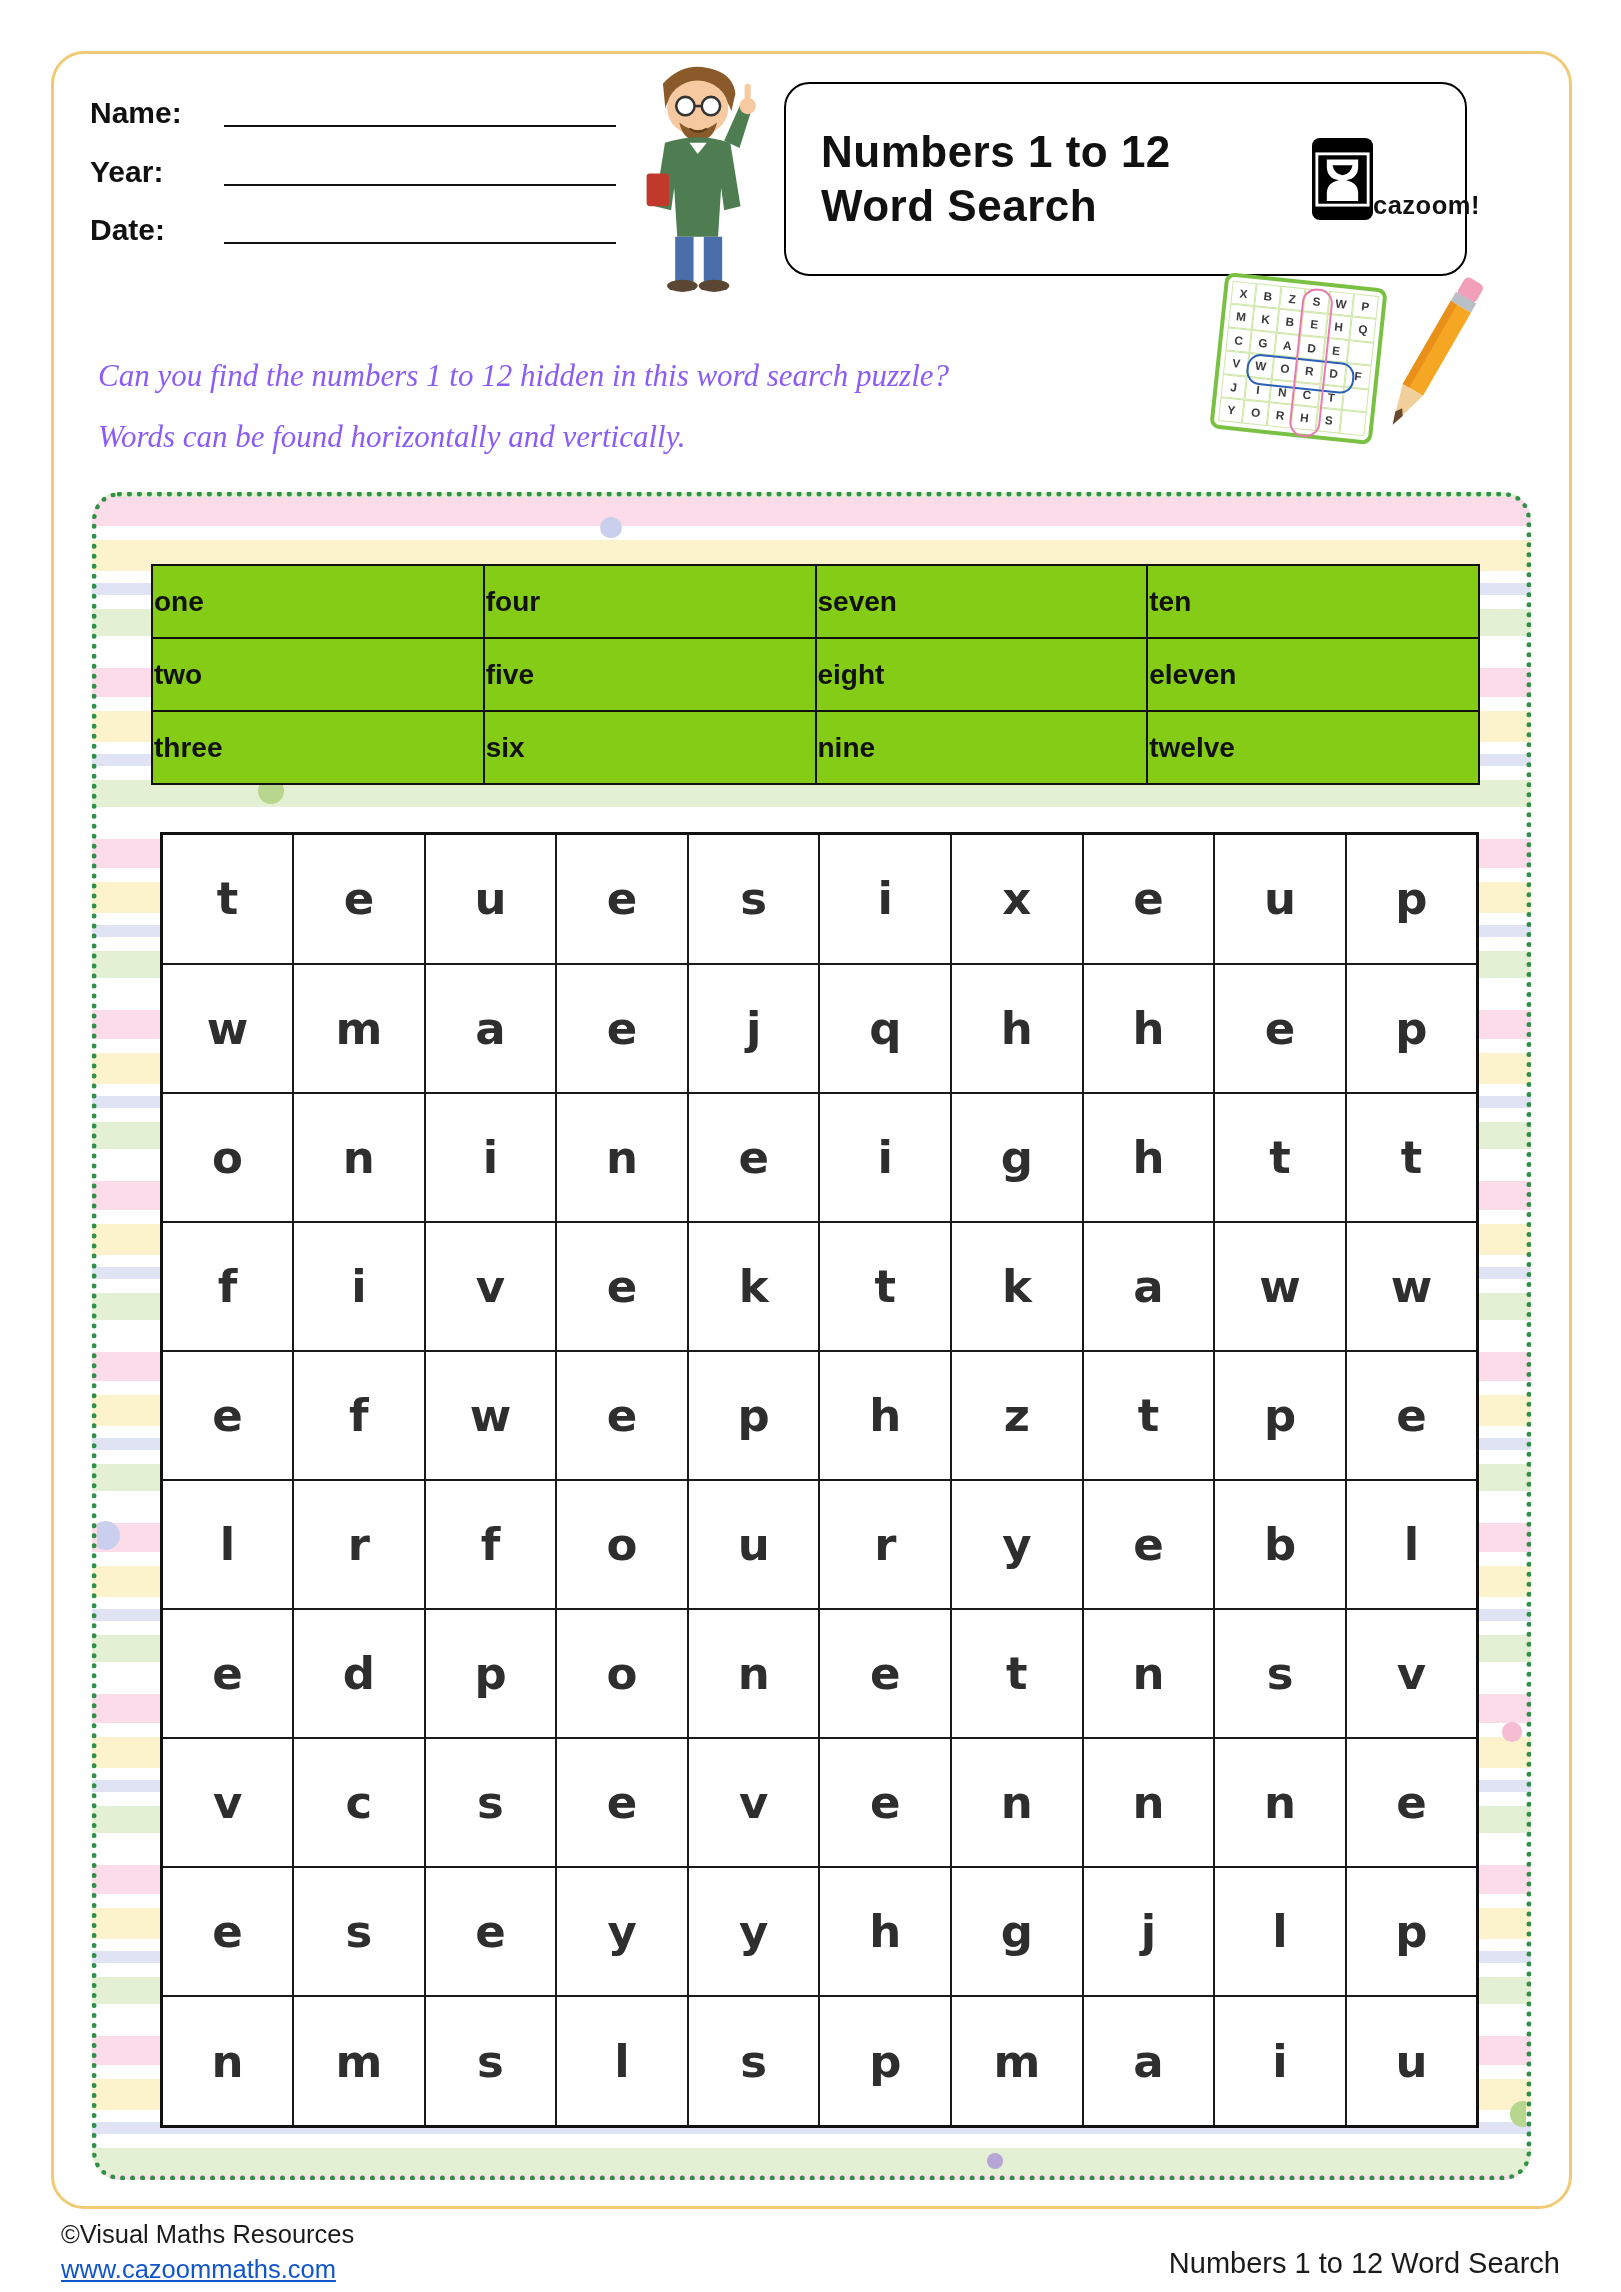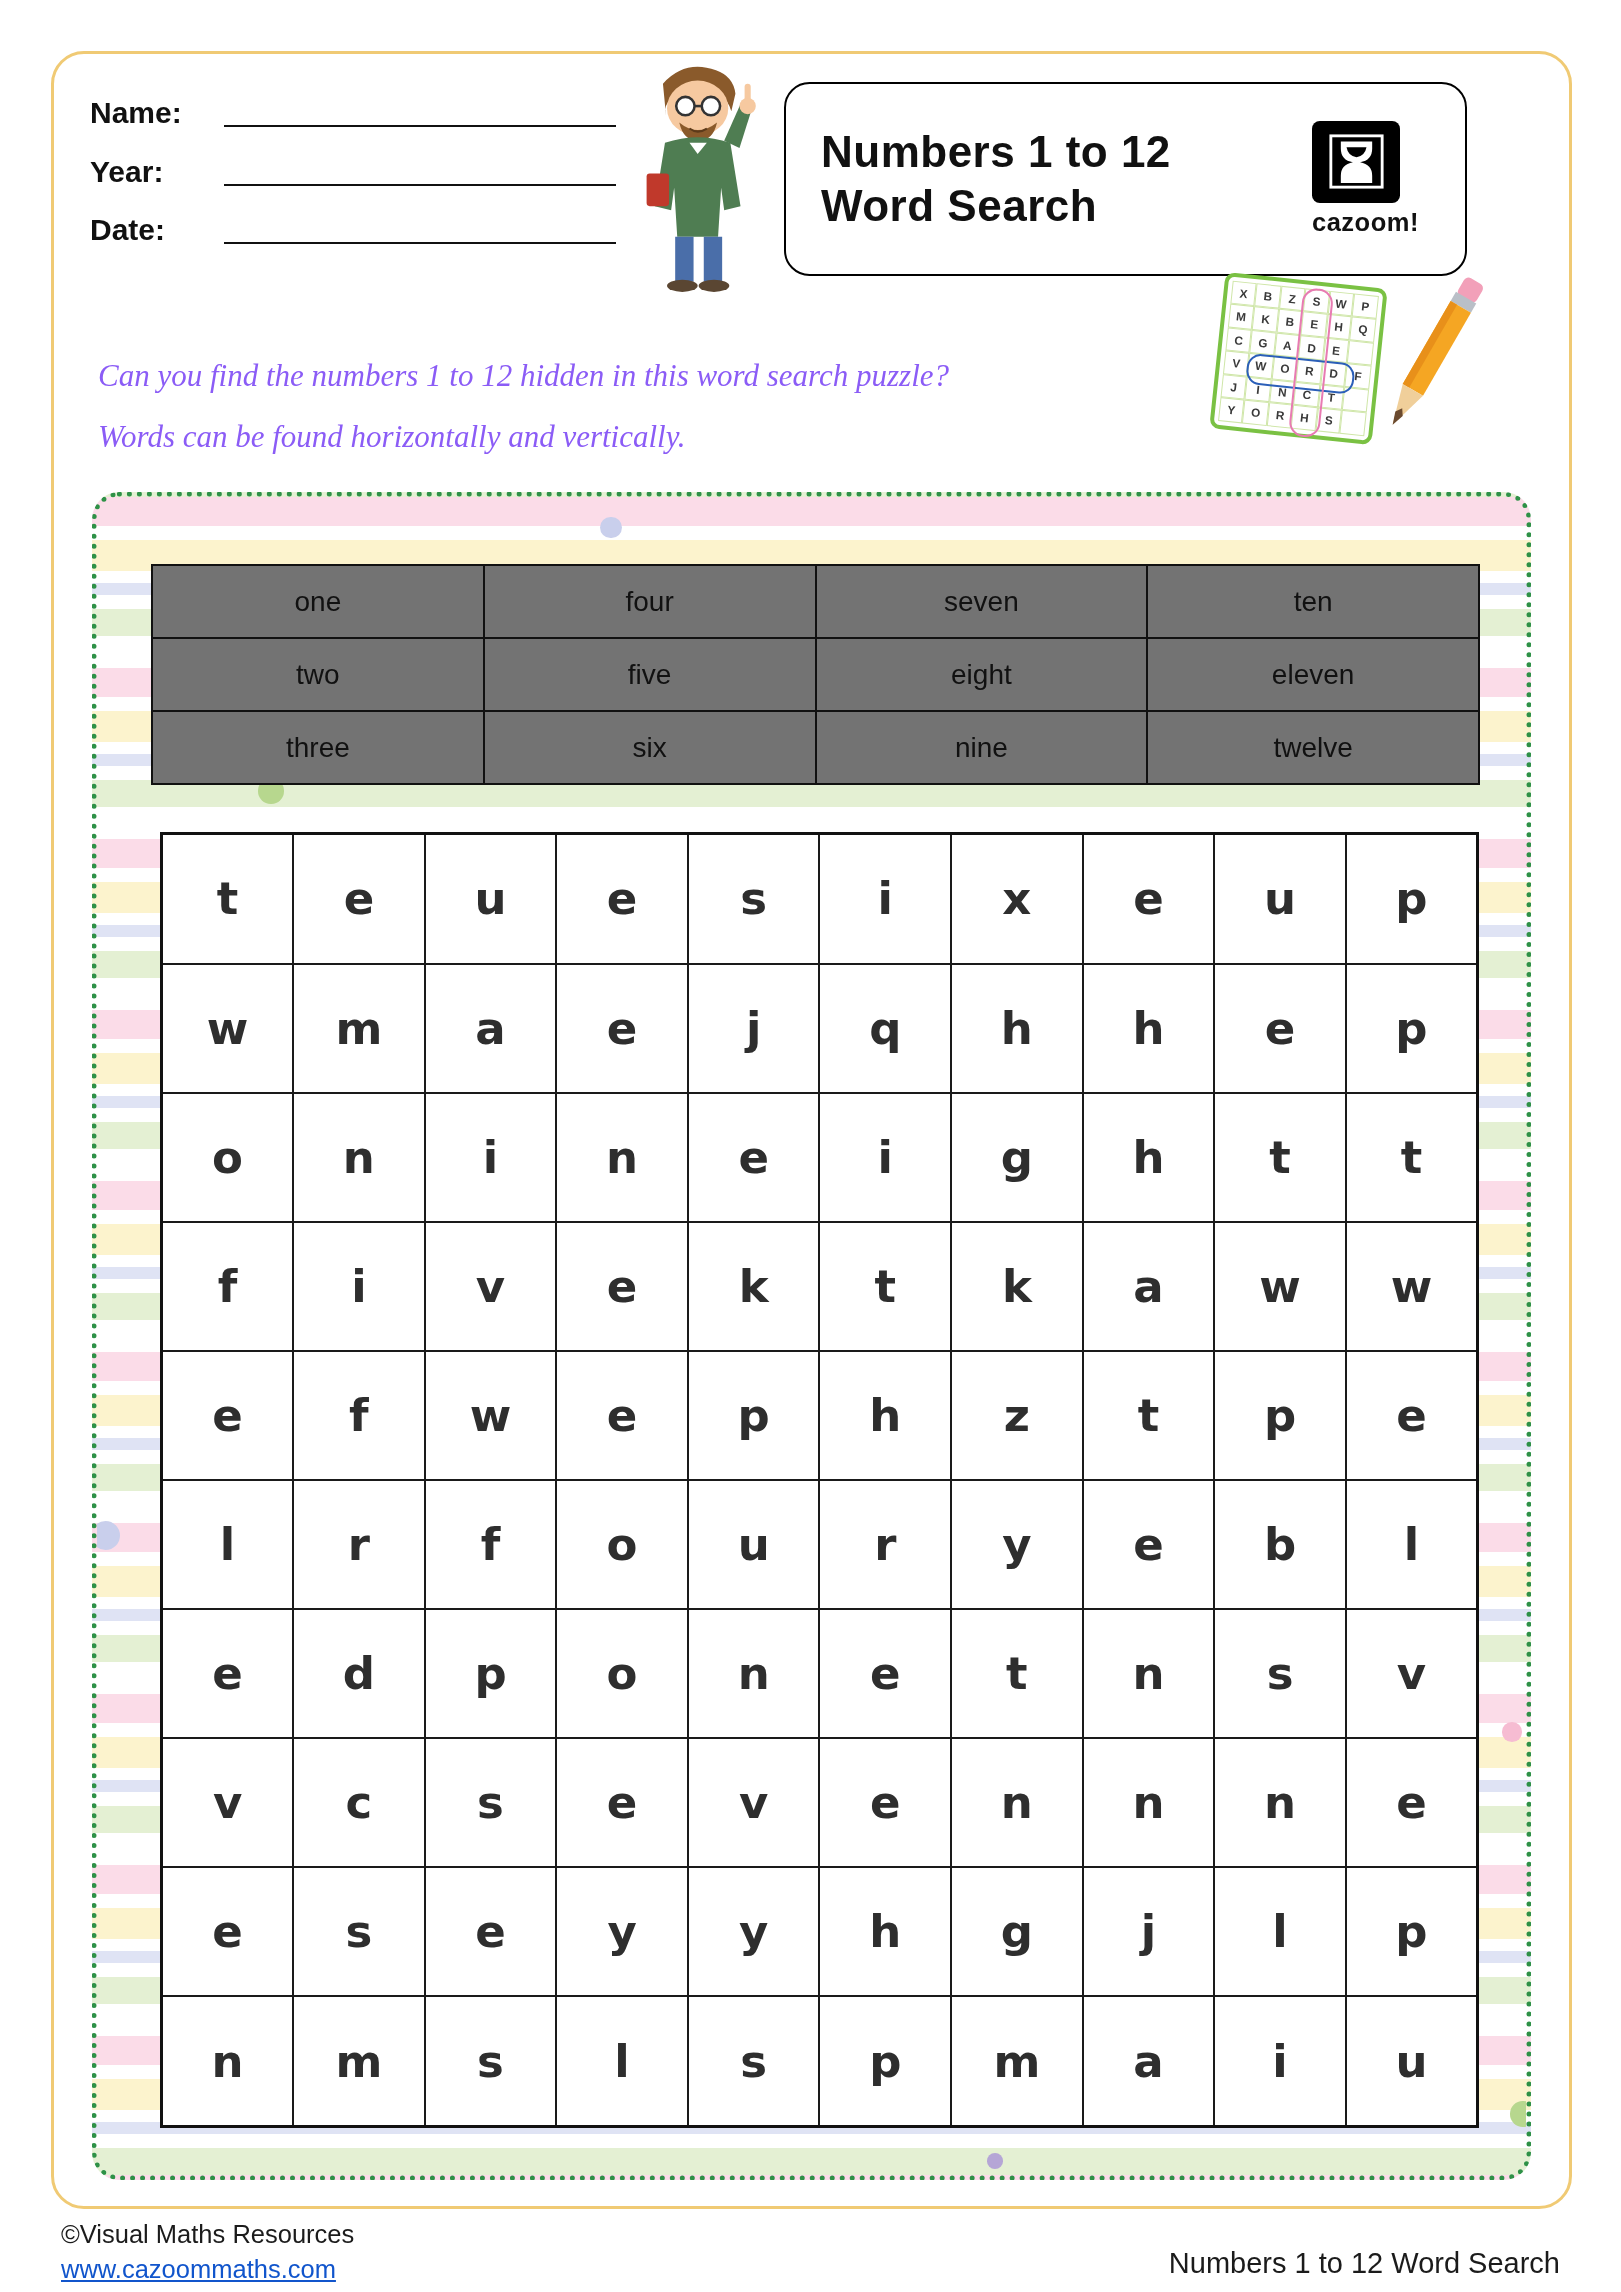--- a/index.html
+++ b/index.html
@@ -18,21 +18,21 @@
   .field-line{width:392px;border-bottom:2px solid #111;height:29px;margin-left:15.7px;}
   
   .teacher{position:absolute;left:600px;top:53px;width:181px;height:245px;}
   
   .title-box{
     position:absolute;left:784px;top:82px;width:683px;height:194px;
     border:2.9px solid #000;border-radius:25.5px;background:#fff;
     display:flex;align-items:center;justify-content:space-between;padding:0 35px;box-sizing:border-box;
   }
   .title-text{font-weight:bold;font-size:44px;line-height:54px;letter-spacing:0.5px;}
-  .logo{width:118px;display:flex;flex-direction:column;align-items:flex-start;}
+  .logo{width:118px;display:flex;flex-direction:row;align-items:flex-end;}
   .logo-mark{width:88px;height:82px;background:#000;border-radius:7.8px;display:flex;align-items:center;justify-content:center;}
   .logo-word{font-weight:bold;font-size:25.5px;margin-top:5.9px;letter-spacing:0.5px;}
   
   .mini-grid{
     position:absolute;left:1217px;top:280px;background:#fff;
     border:4.9px solid #7ac143;border-radius:9.8px;padding:3.9px;transform:rotate(6deg);
   }
   .mini-row{display:flex;}
   .mini-cell{
     width:24.5px;height:23.5px;border:1px solid #cfe6a8;box-sizing:border-box;
@@ -55,22 +55,22 @@
       #fbdce8 0 29px,#ffffff 29px 43px,#fcf3cd 43px 74px,#ffffff 74px 86px,
       #dfe3f4 86px 98px,#ffffff 98px 112px,#e4f0d3 112px 139px,#ffffff 139px 171px);
   }
   .dot{position:absolute;border-radius:50%;}
   
   .word-table{
     position:absolute;left:54px;top:67px;width:1329px;
     border-collapse:collapse;table-layout:fixed;background:#fff;border:2.9px solid #111;
   }
   .wl-cell{
-    border:2px solid #111;height:69px;text-align:center;vertical-align:middle;
-    font-weight:normal;font-size:28px;background:#737373;
+    border:2px solid #111;height:69px;text-align:left;vertical-align:middle;
+    font-weight:bold;font-size:28px;background:#84cc16;
   }
   
   .letter-table{
     position:absolute;left:63px;top:335px;width:1319px;height:1296px;
     border-collapse:collapse;table-layout:fixed;background:#fff;border:3.9px solid #111;
   }
   .lg-cell{
     border:2px solid #1a1a1a;text-align:center;vertical-align:middle;
     font-family:"DejaVu Sans",sans-serif;font-weight:bold;font-size:45px;color:#2e2e2e;background:#fff;
   }

